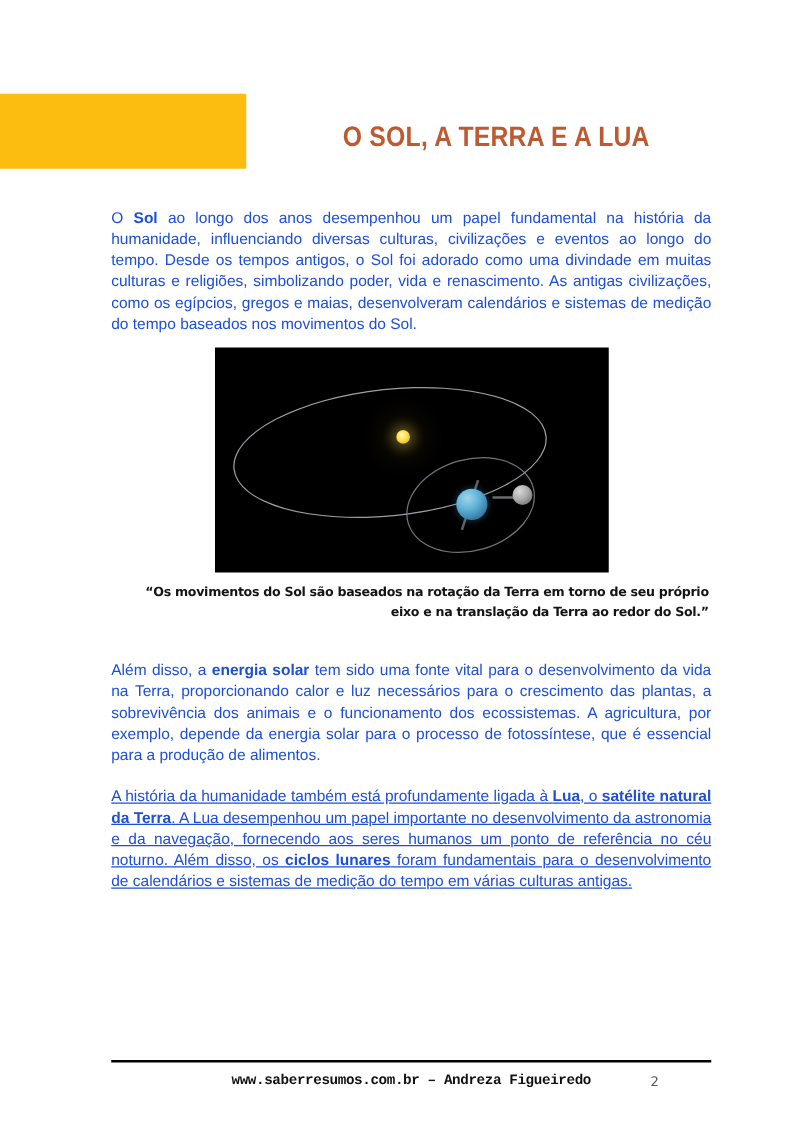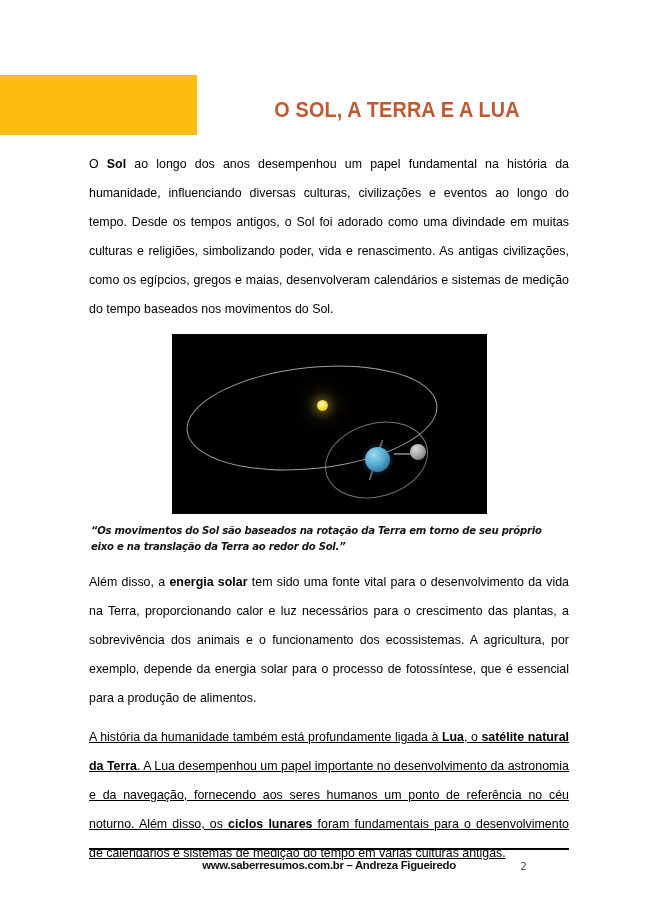--- a/index.html
+++ b/index.html
@@ -44,25 +44,25 @@
   }
 
   
   .content {
     position: absolute;
     left: 89px;
     top: 150px;
     width: 480px;
   }
   p.body-text {
-    margin: 0 0 10px 0;
+    margin: 16px 0 10px 0;
     font-family: "Liberation Sans", sans-serif;
     font-size: 12.4px;
-    line-height: 29px;
-    color: #000000;
+    line-height: 17px;
+    color: #1d4ed8;
     text-align: justify;
     text-justify: inter-word;
     hyphens: none;
   }
   p.body-text.last {
     margin-bottom: 0;
     text-decoration: underline;
   }
   p.body-text b { font-weight: bold; }
 
@@ -151,23 +151,22 @@
 
   
   .caption {
     margin: 9px 0 0 0;
     padding: 0 2px;
     font-family: "DejaVu Sans", sans-serif;
     font-size: 10.1px;
     line-height: 15.5px;
     font-weight: bold;
     color: #141414;
-    text-align: left;
+    text-align: right;
     letter-spacing: -0.25px;
-    font-style: italic;
   }
   .caption-gap { height: 14px; }
 
   
   .footer {
     position: absolute;
     left: 89px;
     top: 848px;
     width: 480px;
   }
@@ -176,21 +175,21 @@
     height: 1.6px;
     background: #000000;
   }
   .footer-row {
     position: relative;
     margin-top: 9px;
     height: 18px;
   }
   .footer-text {
     text-align: center;
-    font-family: Liberation Sans, sans-serif;
+    font-family: Liberation Mono, monospace;
     font-weight: bold;
     font-size: 11.4px;
     color: #111111;
     letter-spacing: -0.3px;
   }
   .footer-page {
     position: absolute;
     right: 42px;
     top: 1px;
     font-family: "DejaVu Sans", sans-serif;

